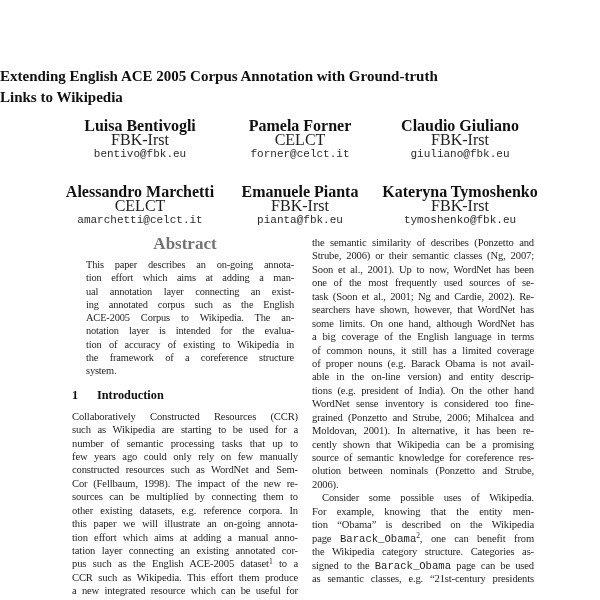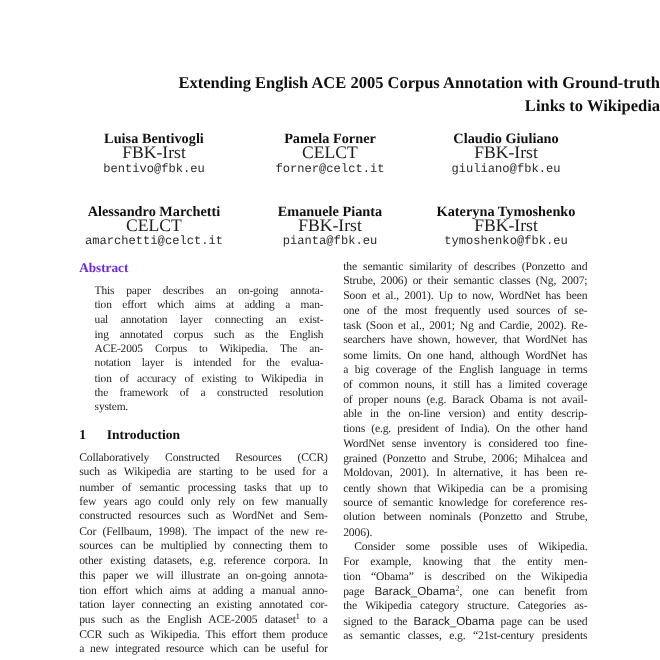--- a/index.html
+++ b/index.html
@@ -6,49 +6,50 @@
   .page{
     position:relative;
     width:600px;height:600px;
     background:#ffffff;
     overflow:hidden;
     font-family:"Liberation Serif",serif;
     color:#1e1e1e;
   }
   .title-block{
     margin-top:66px;
-    text-align:right;
+    text-align:left;
     font-weight:bold;
     font-size:15px;
     line-height:21px;
     color:#101010;
   }
   .authors-row{
     display:flex;
     padding:0 60px;
   }
   .authors-row.row1{margin-top:11px;}
   .authors-row.row2{margin-top:23px;}
   .author{flex:1;text-align:center;}
-  .author-name{font-weight:bold;font-size:13px;line-height:14px;color:#101010;}
+  .author-name{font-weight:bold;font-size:16px;line-height:14px;color:#101010;}
   .author-affil{font-size:16px;line-height:14px;}
   .author-email{font-family:"Liberation Mono",monospace;font-size:11px;line-height:15px;color:#2a2a2a;}
   .columns{
     display:flex;
     margin-top:8px;
     padding-left:72px;
     gap:14px;
   }
   .col-left{width:226px;}
   .col-right{width:222px;}
   .abstract-heading{
+    text-align:center;
     font-weight:bold;
-    font-size:12px;
+    font-size:17px;
     line-height:15px;
-    color:#6d28d9;
+    color:#737373;
   }
   .abstract-body{margin:7px 4px 0 14px;}
   .abstract-body .line{
     font-size:10.4px;
     line-height:13.3px;
     max-height:13.3px;
   }
   .section-heading{
     margin-top:10px;
     font-weight:bold;
@@ -63,21 +64,21 @@
     line-height:13.45px;
     max-height:13.45px;
     overflow:hidden;
     text-align:justify;
     text-align-last:justify;
     letter-spacing:-0.15px;
   }
   .line.last{text-align-last:left;}
   .line.indent{text-indent:10px;}
   .mono{
-    font-family:Liberation Sans, sans-serif;
+    font-family:Liberation Mono, monospace;
     font-size:1em;
     letter-spacing:0;
   }
   sup{
     font-size:7.5px;
     line-height:0;
     vertical-align:baseline;
     position:relative;
     top:-3.5px;
   }
@@ -134,21 +135,21 @@
     <div class="col-left">
       <div class="abstract-heading">Abstract</div>
       <div class="abstract-body">
           <div class="line">This paper describes an on-going annota-</div>
           <div class="line">tion effort which aims at adding a man-</div>
           <div class="line">ual annotation layer connecting an exist-</div>
           <div class="line">ing annotated corpus such as the English</div>
           <div class="line">ACE-2005 Corpus to Wikipedia. The an-</div>
           <div class="line">notation layer is intended for the evalua-</div>
           <div class="line">tion of accuracy of existing to Wikipedia in</div>
-          <div class="line">the framework of a constructed resolution</div>
+          <div class="line">the framework of a coreference structure</div>
           <div class="line last">system.</div>
         </div>
 
       <div class="section-heading">
         <span class="section-number">1</span><span>Introduction</span>
       </div>
       <div class="intro-body">
           <div class="line">Collaboratively Constructed Resources (CCR)</div>
           <div class="line">such as Wikipedia are starting to be used for a</div>
           <div class="line">number of semantic processing tasks that up to</div>

